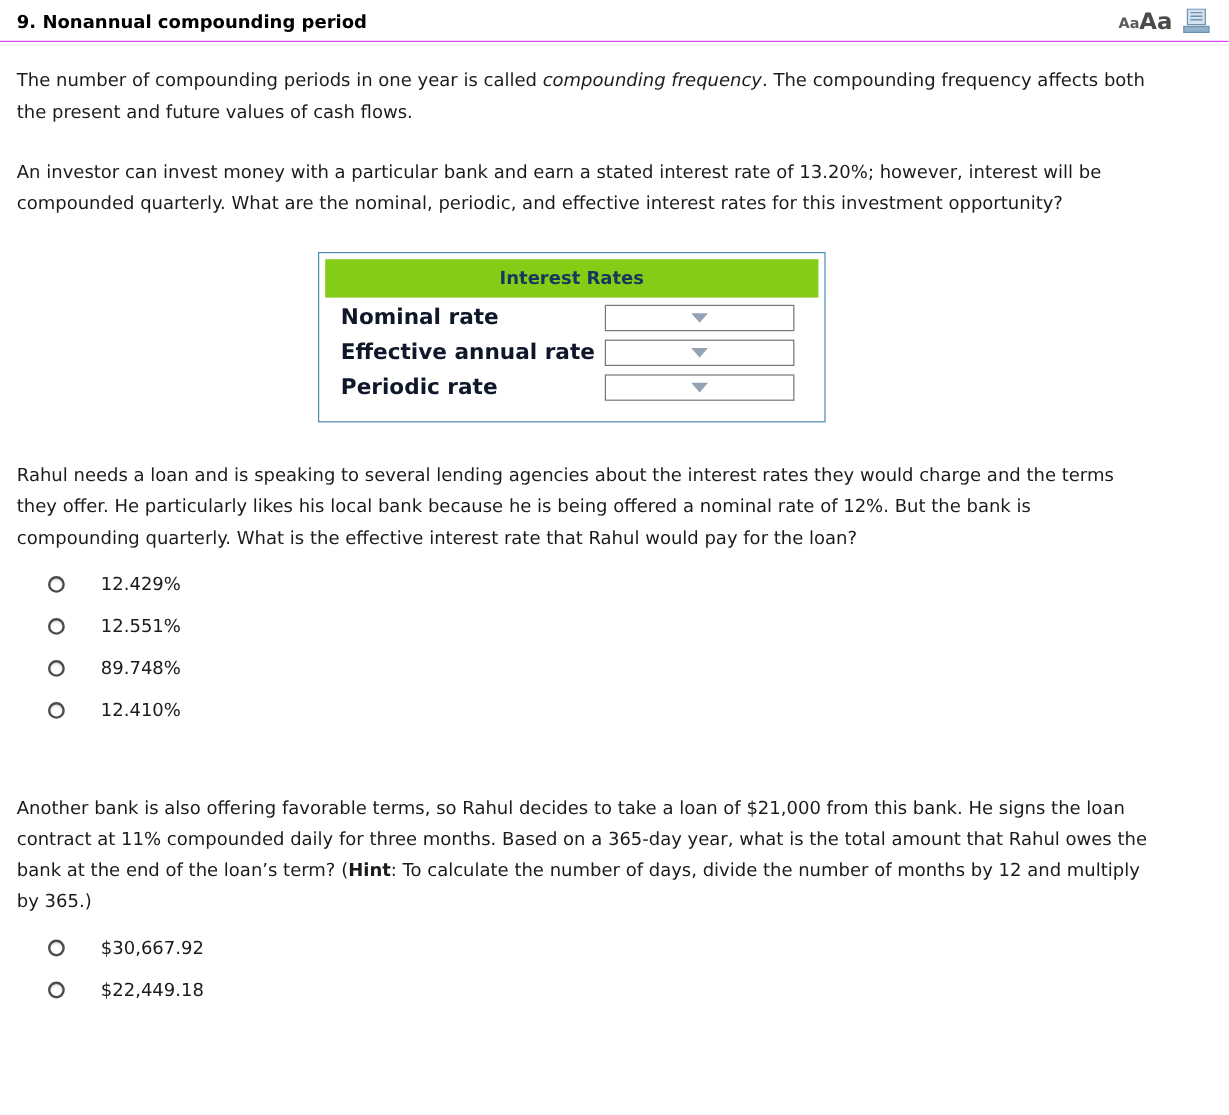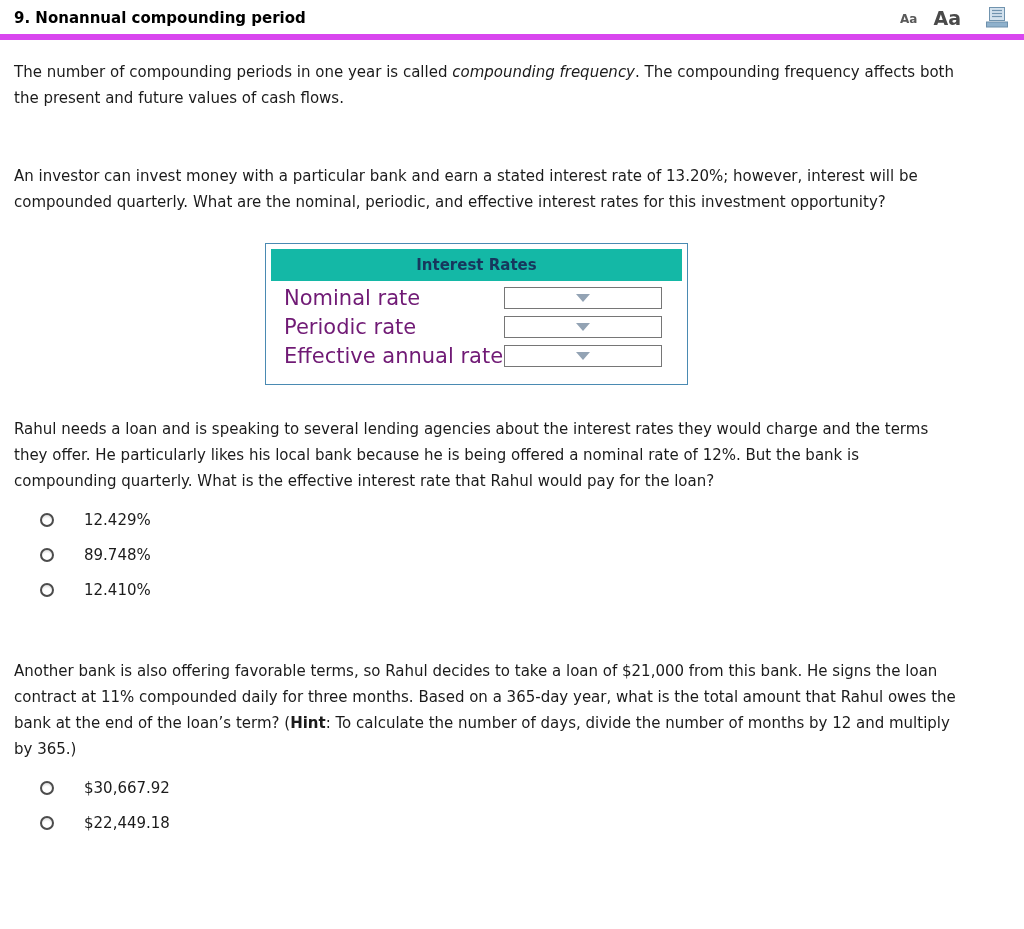--- a/index.html
+++ b/index.html
@@ -8,56 +8,56 @@
     font-family: "DejaVu Sans", "Liberation Sans", sans-serif;
     color: #1b1b1b;
     width: 1024px;
   }
   .page { width: 1024px; height: 929px; position: relative; overflow: hidden; background: #fff; }
 
   
   .header {
     display: flex; align-items: center;
     padding: 7px 14px 6px 14px;
-    border-bottom: 6px solid #d946ef;
+    border-bottom: 1px solid #d946ef;
   }
   .page-title { font-size: 15px; font-weight: bold; color: #000; }
-  .header-controls { margin-left: auto; display: flex; align-items: flex-end; gap: 16px; }
+  .header-controls { margin-left: auto; display: flex; align-items: flex-end; }
   .font-small { font-size: 12px; font-weight: bold; color: #5a5a5a; cursor: pointer; line-height: 1; padding-bottom: 3px; }
   .font-large { font-size: 19px; font-weight: bold; color: #4a4a4a; cursor: pointer; line-height: 1; }
   .icon-btn { cursor: pointer; display: inline-flex; align-items: flex-end; margin-left: 8px; }
 
   
   .content { padding: 0 14px; font-size: 15px; line-height: 26px; }
   .para { max-width: 948px; margin: 0; }
   .p-intro { margin-top: 19px; }
-  .p-investor { margin-top: 52px; }
+  .p-investor { margin-top: 24px; }
   .p-q1 { margin-top: 31px; }
   .p-q2 { margin-top: 55px; }
   .italic { font-style: italic; }
   .bold { font-weight: bold; }
 
   
   .rates-box {
     width: 423px;
     margin: 28px 0 0 251px;
     border: 1px solid #4a8ab2;
     padding: 5px 5px 16px 5px;
     background: #fff;
   }
   .rates-header {
-    background: #14b8a6;
+    background: #84cc16;
     color: #17375d;
     font-weight: bold;
     font-size: 15px;
     text-align: center;
     padding: 3px 0;
   }
   .rates-row { display: flex; align-items: center; margin-top: 5px; padding-left: 13px; height: 24px; }
-  .rates-label { width: 220px; font-size: 21px; color: #701a75; }
+  .rates-label { width: 220px; font-size: 18px; color: #0f172a; font-weight: bold; }
   .select-box {
     width: 158px; height: 22px;
     border: 1px solid #767676;
     background: #ffffff;
     display: flex; align-items: center; justify-content: center;
     cursor: pointer;
   }
   .select-arrow {
     width: 0; height: 0;
     border-left: 7px solid transparent;
@@ -108,40 +108,44 @@
       <div class="rates-header">Interest Rates</div>
 
       <div class="rates-row">
         <span class="rates-label">Nominal rate</span>
         <span class="select-box">
           <span class="select-arrow"></span>
         </span>
       </div>
 
       <div class="rates-row">
-        <span class="rates-label">Periodic rate</span>
+        <span class="rates-label">Effective annual rate</span>
         <span class="select-box">
           <span class="select-arrow"></span>
         </span>
       </div>
 
       <div class="rates-row">
-        <span class="rates-label">Effective annual rate</span>
+        <span class="rates-label">Periodic rate</span>
         <span class="select-box">
           <span class="select-arrow"></span>
         </span>
       </div>
     </div>
 
     <p class="para p-q1">Rahul needs a loan and is speaking to several lending agencies about the interest rates they would charge and the terms they offer. He particularly likes his local bank because he is being offered a nominal rate of 12%. But the bank is compounding quarterly. What is the effective interest rate that Rahul would pay for the loan?</p>
 
     <ul class="options">
       <li class="option">
         <span class="radio"></span>
         <span class="option-label">12.429%</span>
+      </li>
+      <li class="option">
+        <span class="radio"></span>
+        <span class="option-label">12.551%</span>
       </li>
       <li class="option">
         <span class="radio"></span>
         <span class="option-label">89.748%</span>
       </li>
       <li class="option">
         <span class="radio"></span>
         <span class="option-label">12.410%</span>
       </li>
     </ul>

